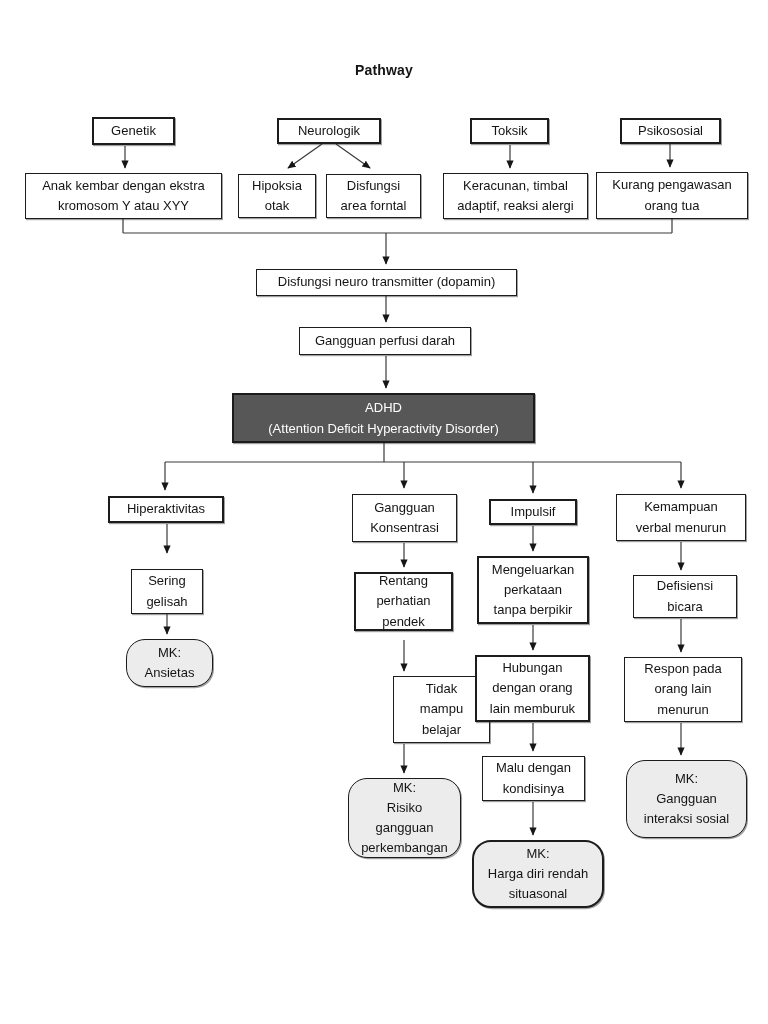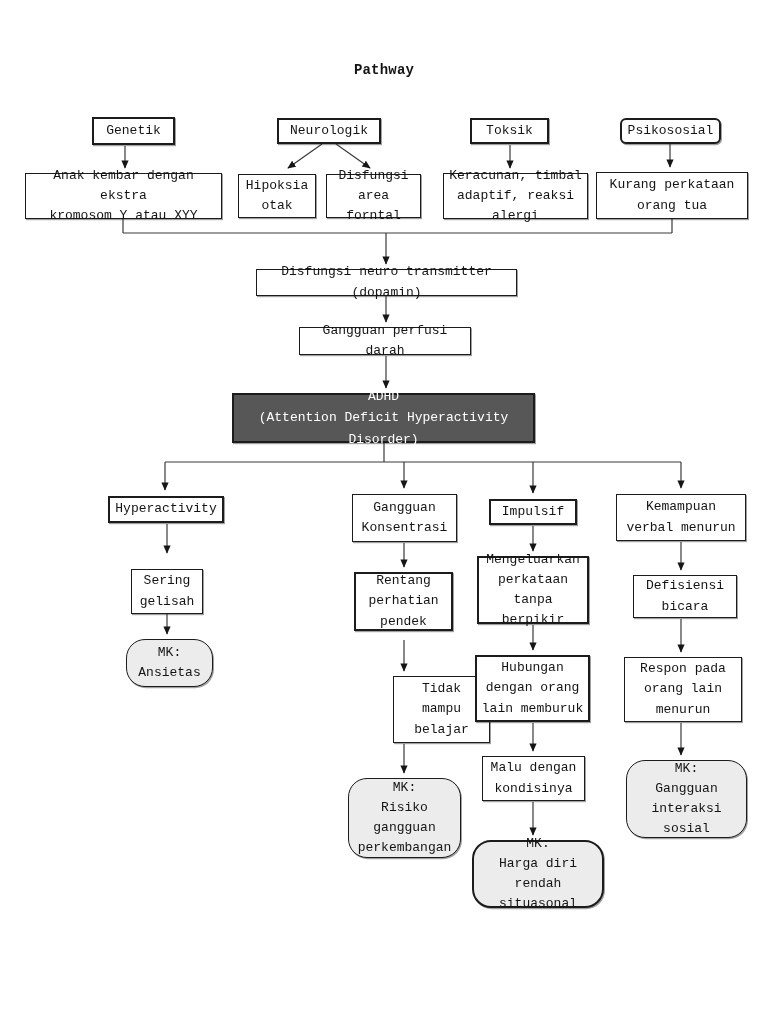--- a/index.html
+++ b/index.html
@@ -1,18 +1,18 @@
 <!DOCTYPE html>
 <html style="--box-border: #1c1c1c; --mk-fill: #ececec; --adhd-fill: #575757; --adhd-text: #ffffff; --line: #3a3a3a;"><head>
 <meta charset="utf-8">
 <style>
   html,body{margin:0;padding:0;background:#ffffff;}
   .page{
     position:relative;width:768px;height:1024px;background:#fff;
-    font-family:Liberation Mono, monospace;color:#141414;overflow:hidden;
+    font-family:Liberation Sans, sans-serif;color:#141414;overflow:hidden;
   }
   .title{
     position:absolute;left:0;top:62px;width:768px;text-align:center;
     font-weight:bold;font-size:14px;letter-spacing:.2px;
   }
   .box{
     position:absolute;box-sizing:border-box;
     display:flex;align-items:center;justify-content:center;text-align:center;
     white-space:pre-line;background:#fff;
     border:1.5px solid var(--box-border,#1c1c1c);
@@ -26,21 +26,21 @@
     background:var(--adhd-fill,#575757);color:var(--adhd-text,#fff);
     border-width:2px;line-height:1.65;
   }
   svg.connectors{position:absolute;left:0;top:0;width:768px;height:1024px;pointer-events:none;}
   svg.connectors line{stroke:var(--line,#3a3a3a);stroke-width:1.2;}
 
   
   #n-genetik{left:84px;top:117px;width:83px;height:28px;margin-left:8px;}
   #n-neurologik{left:277px;top:118px;width:104px;height:26px;}
   #n-toksik{left:470px;top:118px;width:79px;height:26px;}
-  #n-psikososial{left:620px;top:118px;width:101px;height:26px;border-radius:6px;}
+  #n-psikososial{left:620px;top:118px;width:101px;height:26px;}
   #n-genetik-detail{left:25px;top:173px;width:197px;height:46px;}
   #n-hipoksia{left:238px;top:174px;width:78px;height:44px;}
   #n-disfungsi-area{left:326px;top:174px;width:95px;height:44px;}
   #n-keracunan{left:443px;top:173px;width:145px;height:46px;}
   #n-kurang{left:596px;top:172px;width:152px;height:47px;}
   #n-neuro{left:256px;top:269px;width:261px;height:27px;}
   #n-perfusi{left:299px;top:327px;width:172px;height:28px;}
   #n-adhd{left:232px;top:393px;width:303px;height:50px;}
   #n-hiperaktivitas{left:108px;top:496px;width:116px;height:27px;}
   #n-sering{left:131px;top:559px;width:72px;height:45px;margin-top:10px;}
@@ -109,29 +109,29 @@
   <div class="box cat" id="n-psikososial">Psikososial</div>
 
   <div class="box" id="n-genetik-detail">Anak kembar dengan ekstra
 kromosom Y atau XYY</div>
   <div class="box" id="n-hipoksia">Hipoksia
 otak</div>
   <div class="box" id="n-disfungsi-area">Disfungsi
 area forntal</div>
   <div class="box" id="n-keracunan">Keracunan, timbal
 adaptif, reaksi alergi</div>
-  <div class="box" id="n-kurang">Kurang perkataan
+  <div class="box" id="n-kurang">Kurang pengawasan
 orang tua</div>
 
   <div class="box" id="n-neuro">Disfungsi neuro transmitter (dopamin)</div>
   <div class="box" id="n-perfusi">Gangguan perfusi darah</div>
   <div class="box adhd" id="n-adhd">ADHD
 (Attention Deficit Hyperactivity Disorder)</div>
 
-  <div class="box cat" id="n-hiperaktivitas">Hyperactivity</div>
+  <div class="box cat" id="n-hiperaktivitas">Hiperaktivitas</div>
   <div class="box" id="n-sering">Sering
 gelisah</div>
   <div class="box mk" id="n-mk-ansietas">MK:
 Ansietas</div>
 
   <div class="box" id="n-gkonsentrasi">Gangguan
 Konsentrasi</div>
   <div class="box thick" id="n-rentang">Rentang
 perhatian
 pendek</div>

